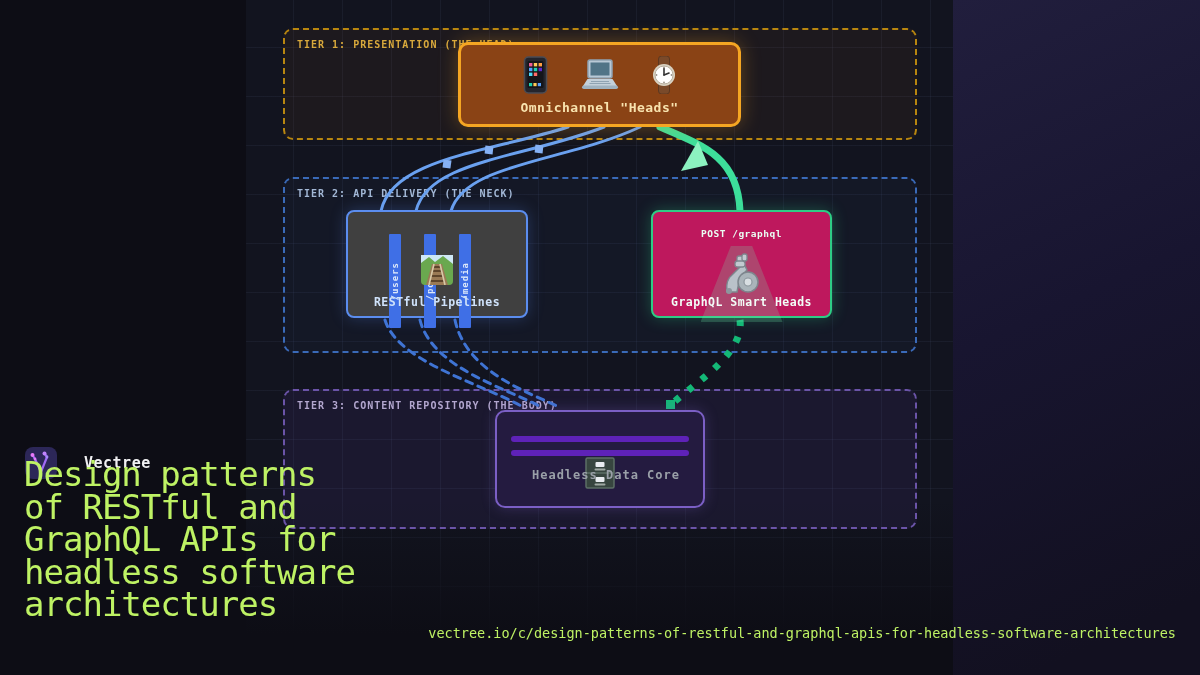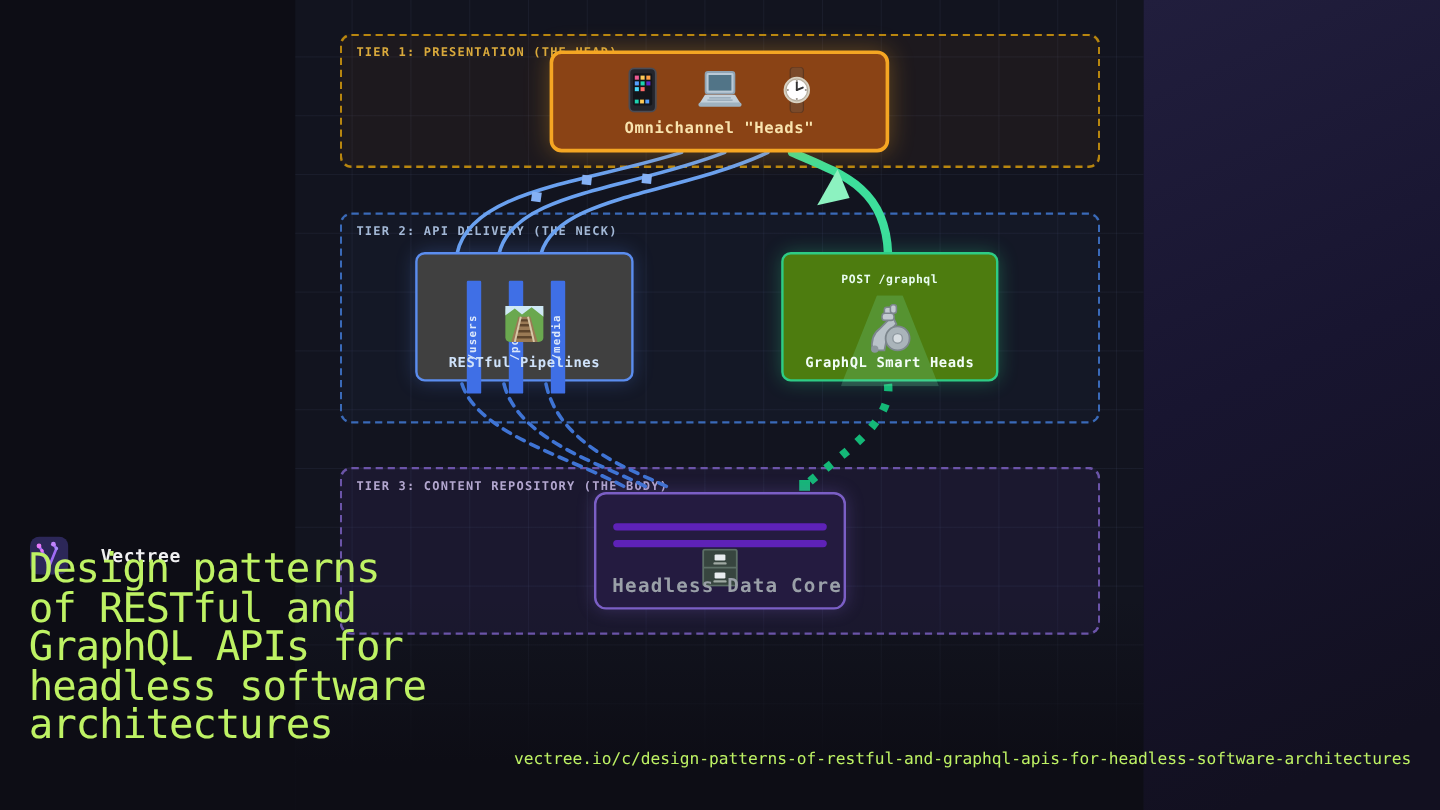--- a/index.html
+++ b/index.html
@@ -61,21 +61,21 @@
   .pipe-1{left:41px;} .pipe-2{left:76px;} .pipe-3{left:111px;}
   .pipe span{
     writing-mode:vertical-rl;transform:rotate(180deg);
     font-size:9px;font-weight:bold;color:#dce8fa;letter-spacing:1px;white-space:nowrap;
   }
   .rest-icon{position:absolute;left:50%;top:58px;transform:translate(-50%,-50%);}
   .rest-label{position:absolute;left:0;right:0;bottom:7px;text-align:center;
     font-size:11.5px;font-weight:bold;color:#cfe2fa;letter-spacing:0.5px;}
   .graphql-node{
     left:651px;top:210px;width:181px;height:108px;
-    background:#4d7c0f;border:2.5px solid #2ecc85;border-radius:8px;
+    background:#be185d;border:2.5px solid #2ecc85;border-radius:8px;
     box-shadow:0 0 16px rgba(46,204,133,0.32);
   }
   .funnel{
     position:absolute;left:50%;top:34px;width:82px;height:76px;margin-left:-41px;
     background:rgba(120,230,175,0.22);
     -webkit-clip-path:polygon(37% 0,63% 0,100% 100%,0 100%);
     clip-path:polygon(37% 0,63% 0,100% 100%,0 100%);
   }
   .graphql-badge{position:absolute;left:0;right:0;top:16px;text-align:center;
     font-size:9.5px;font-weight:bold;color:#eafdf3;letter-spacing:0.5px;}
@@ -83,22 +83,22 @@
   .graphql-label{position:absolute;left:0;right:0;bottom:7px;text-align:center;
     font-size:11.5px;font-weight:bold;color:#f2fdf7;letter-spacing:0.5px;}
   .data-node{
     left:495px;top:410px;width:210px;height:98px;
     background:#241b40;border:2.5px solid #7b5fc5;border-radius:10px;
     box-shadow:0 0 14px rgba(123,95,197,0.30);
   }
   .data-bar{position:absolute;left:14px;right:14px;height:6px;background:#5e22b8;border-radius:3px;}
   .data-bar-1{top:24px;} .data-bar-2{top:38px;}
   .data-icon{position:absolute;left:50%;top:61px;transform:translate(-50%,-50%);}
-  .data-label{position:absolute;left:0;right:0;bottom:9px;text-align:center;
-    font-size:16px;font-weight:bold;color:#9aa0a8;letter-spacing:1px;margin-left:12px;}
+  .data-label{position:absolute;left:0;right:0;bottom:24px;text-align:center;
+    font-size:12px;font-weight:bold;color:#9aa0a8;letter-spacing:1px;margin-left:12px;}
   
   .brand-row{position:absolute;left:25px;top:447px;display:flex;align-items:center;gap:27px;}
   .brand-name{font-size:15px;font-weight:bold;color:#f0f0f2;letter-spacing:0.5px;}
   .headline{
     position:absolute;left:24px;top:458px;width:420px;
     font-size:34px;font-weight:normal;color:#bef264;
     line-height:32.5px;letter-spacing:-1px;white-space:pre-line;
   }
   .url-line{position:absolute;right:24px;top:625px;font-size:13.5px;color:#bef264;letter-spacing:0px;}
 </style>

